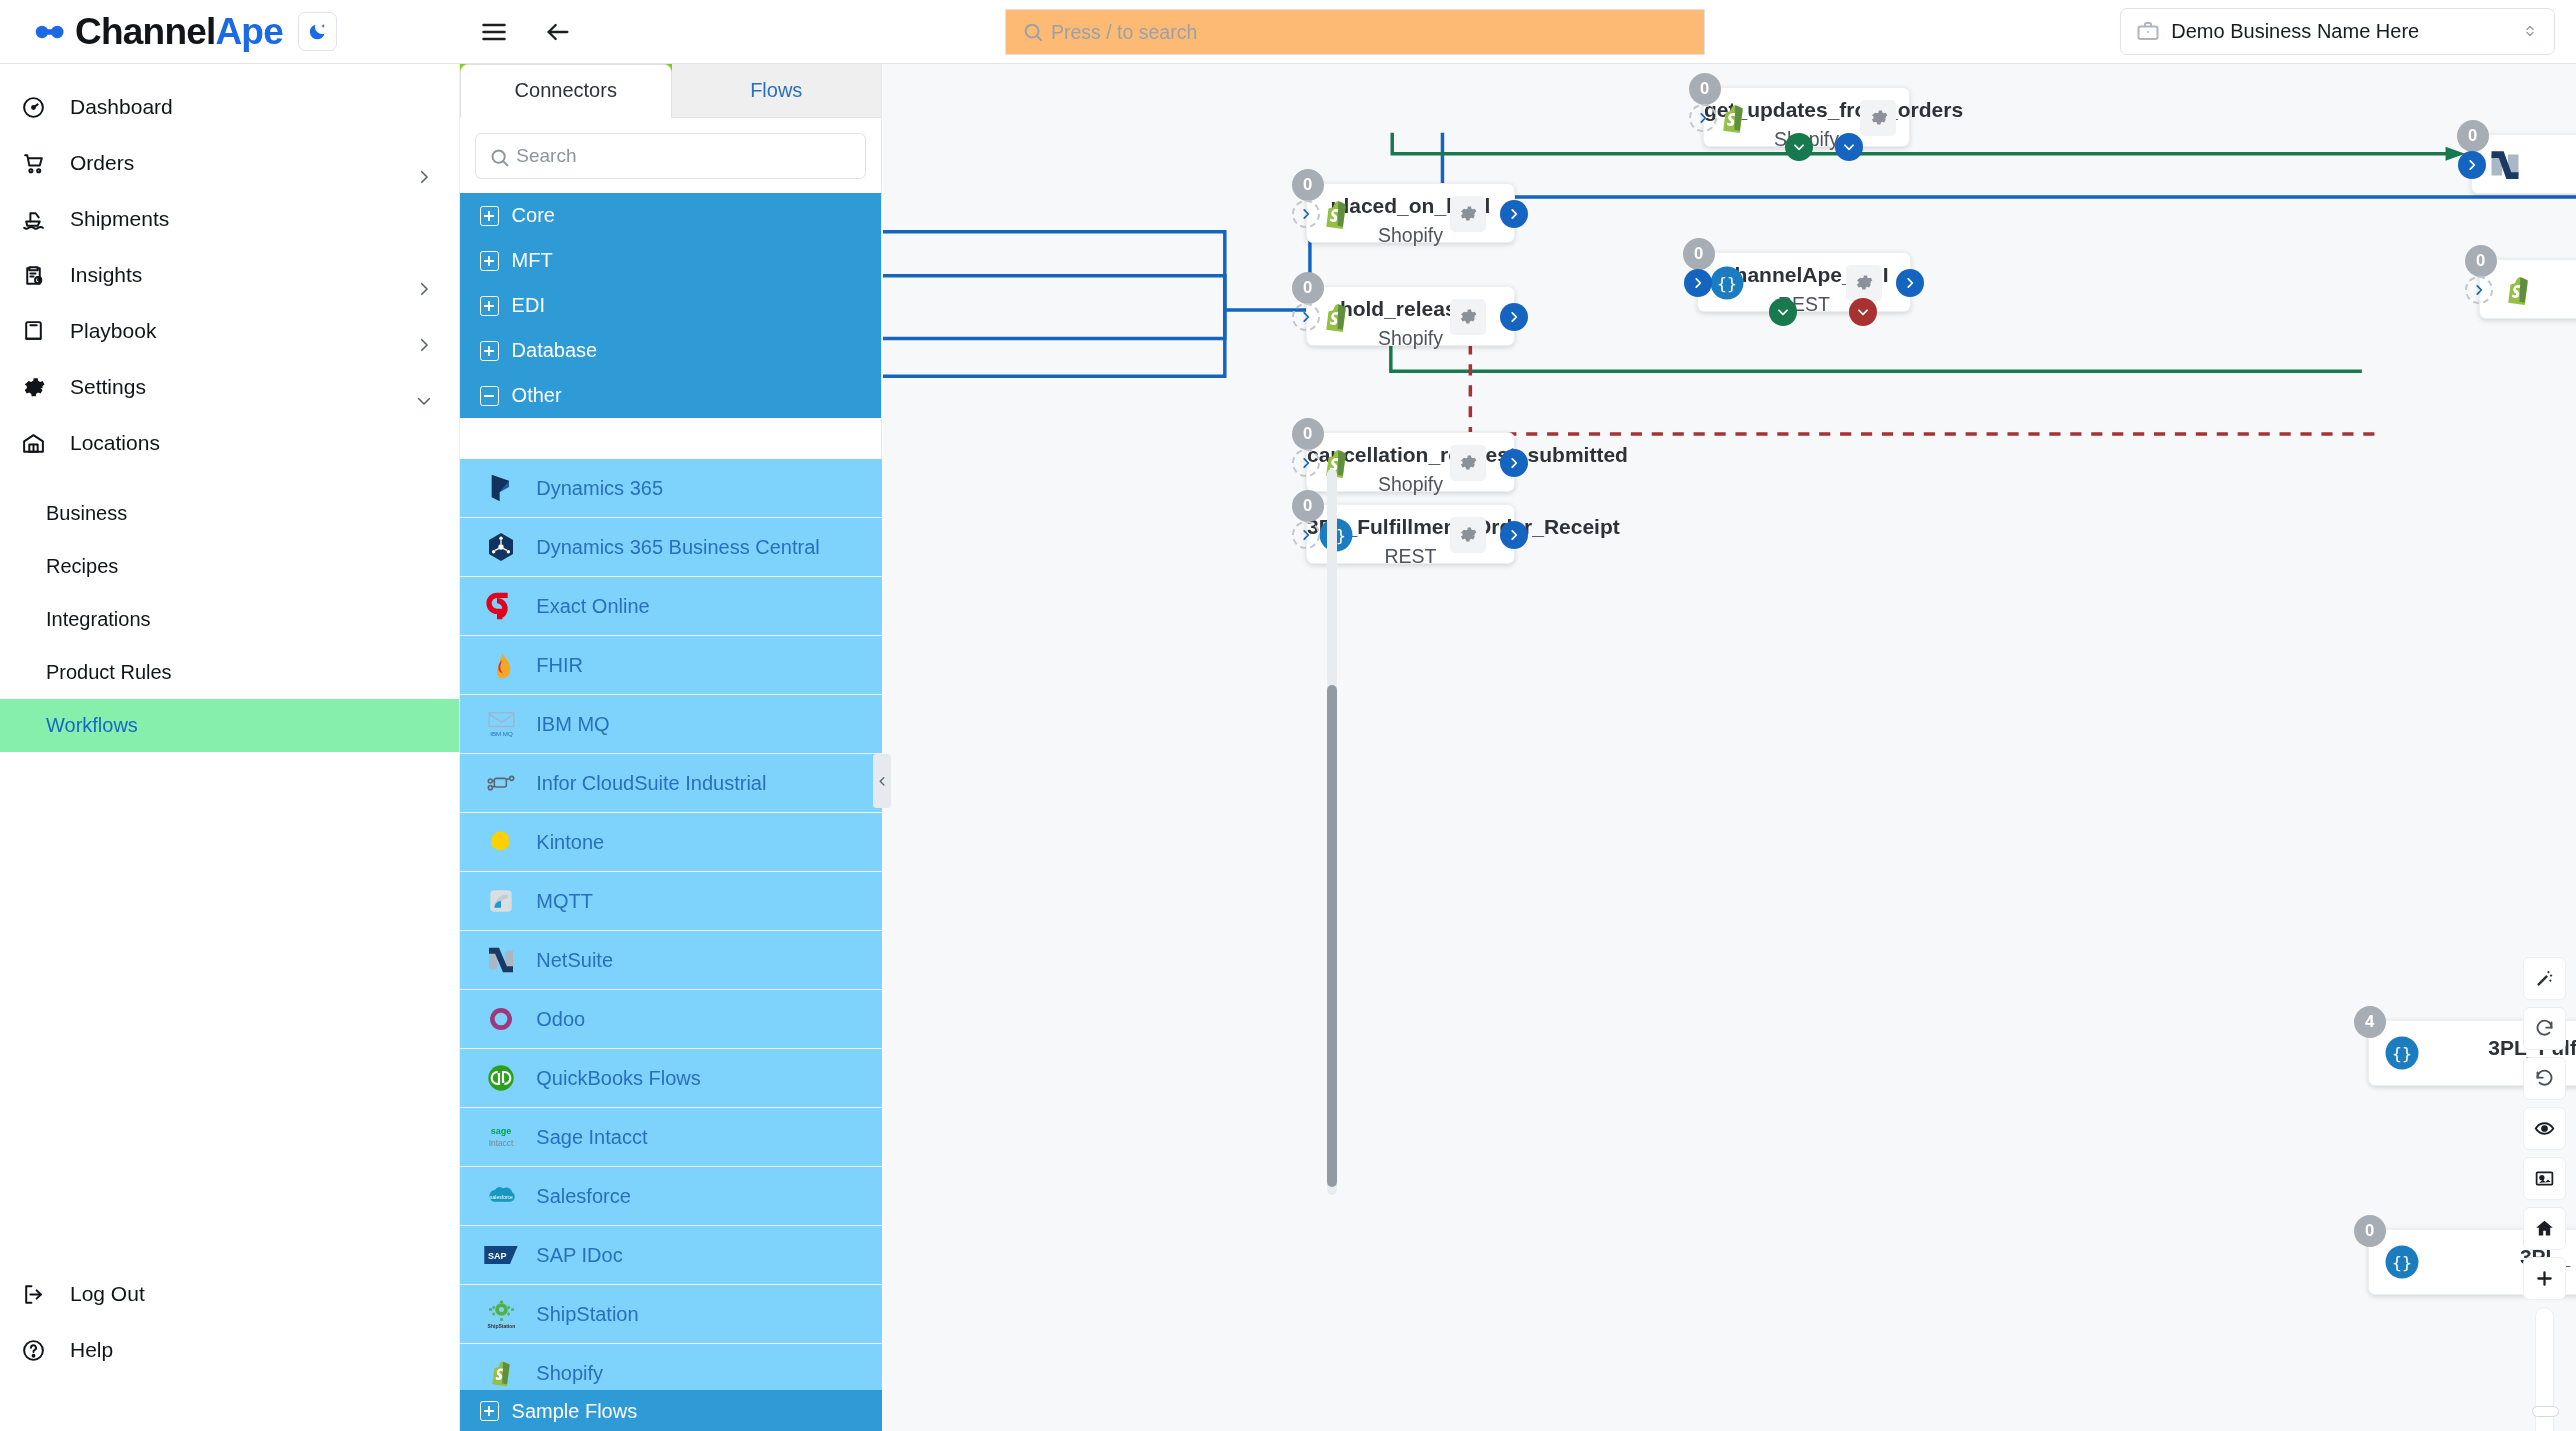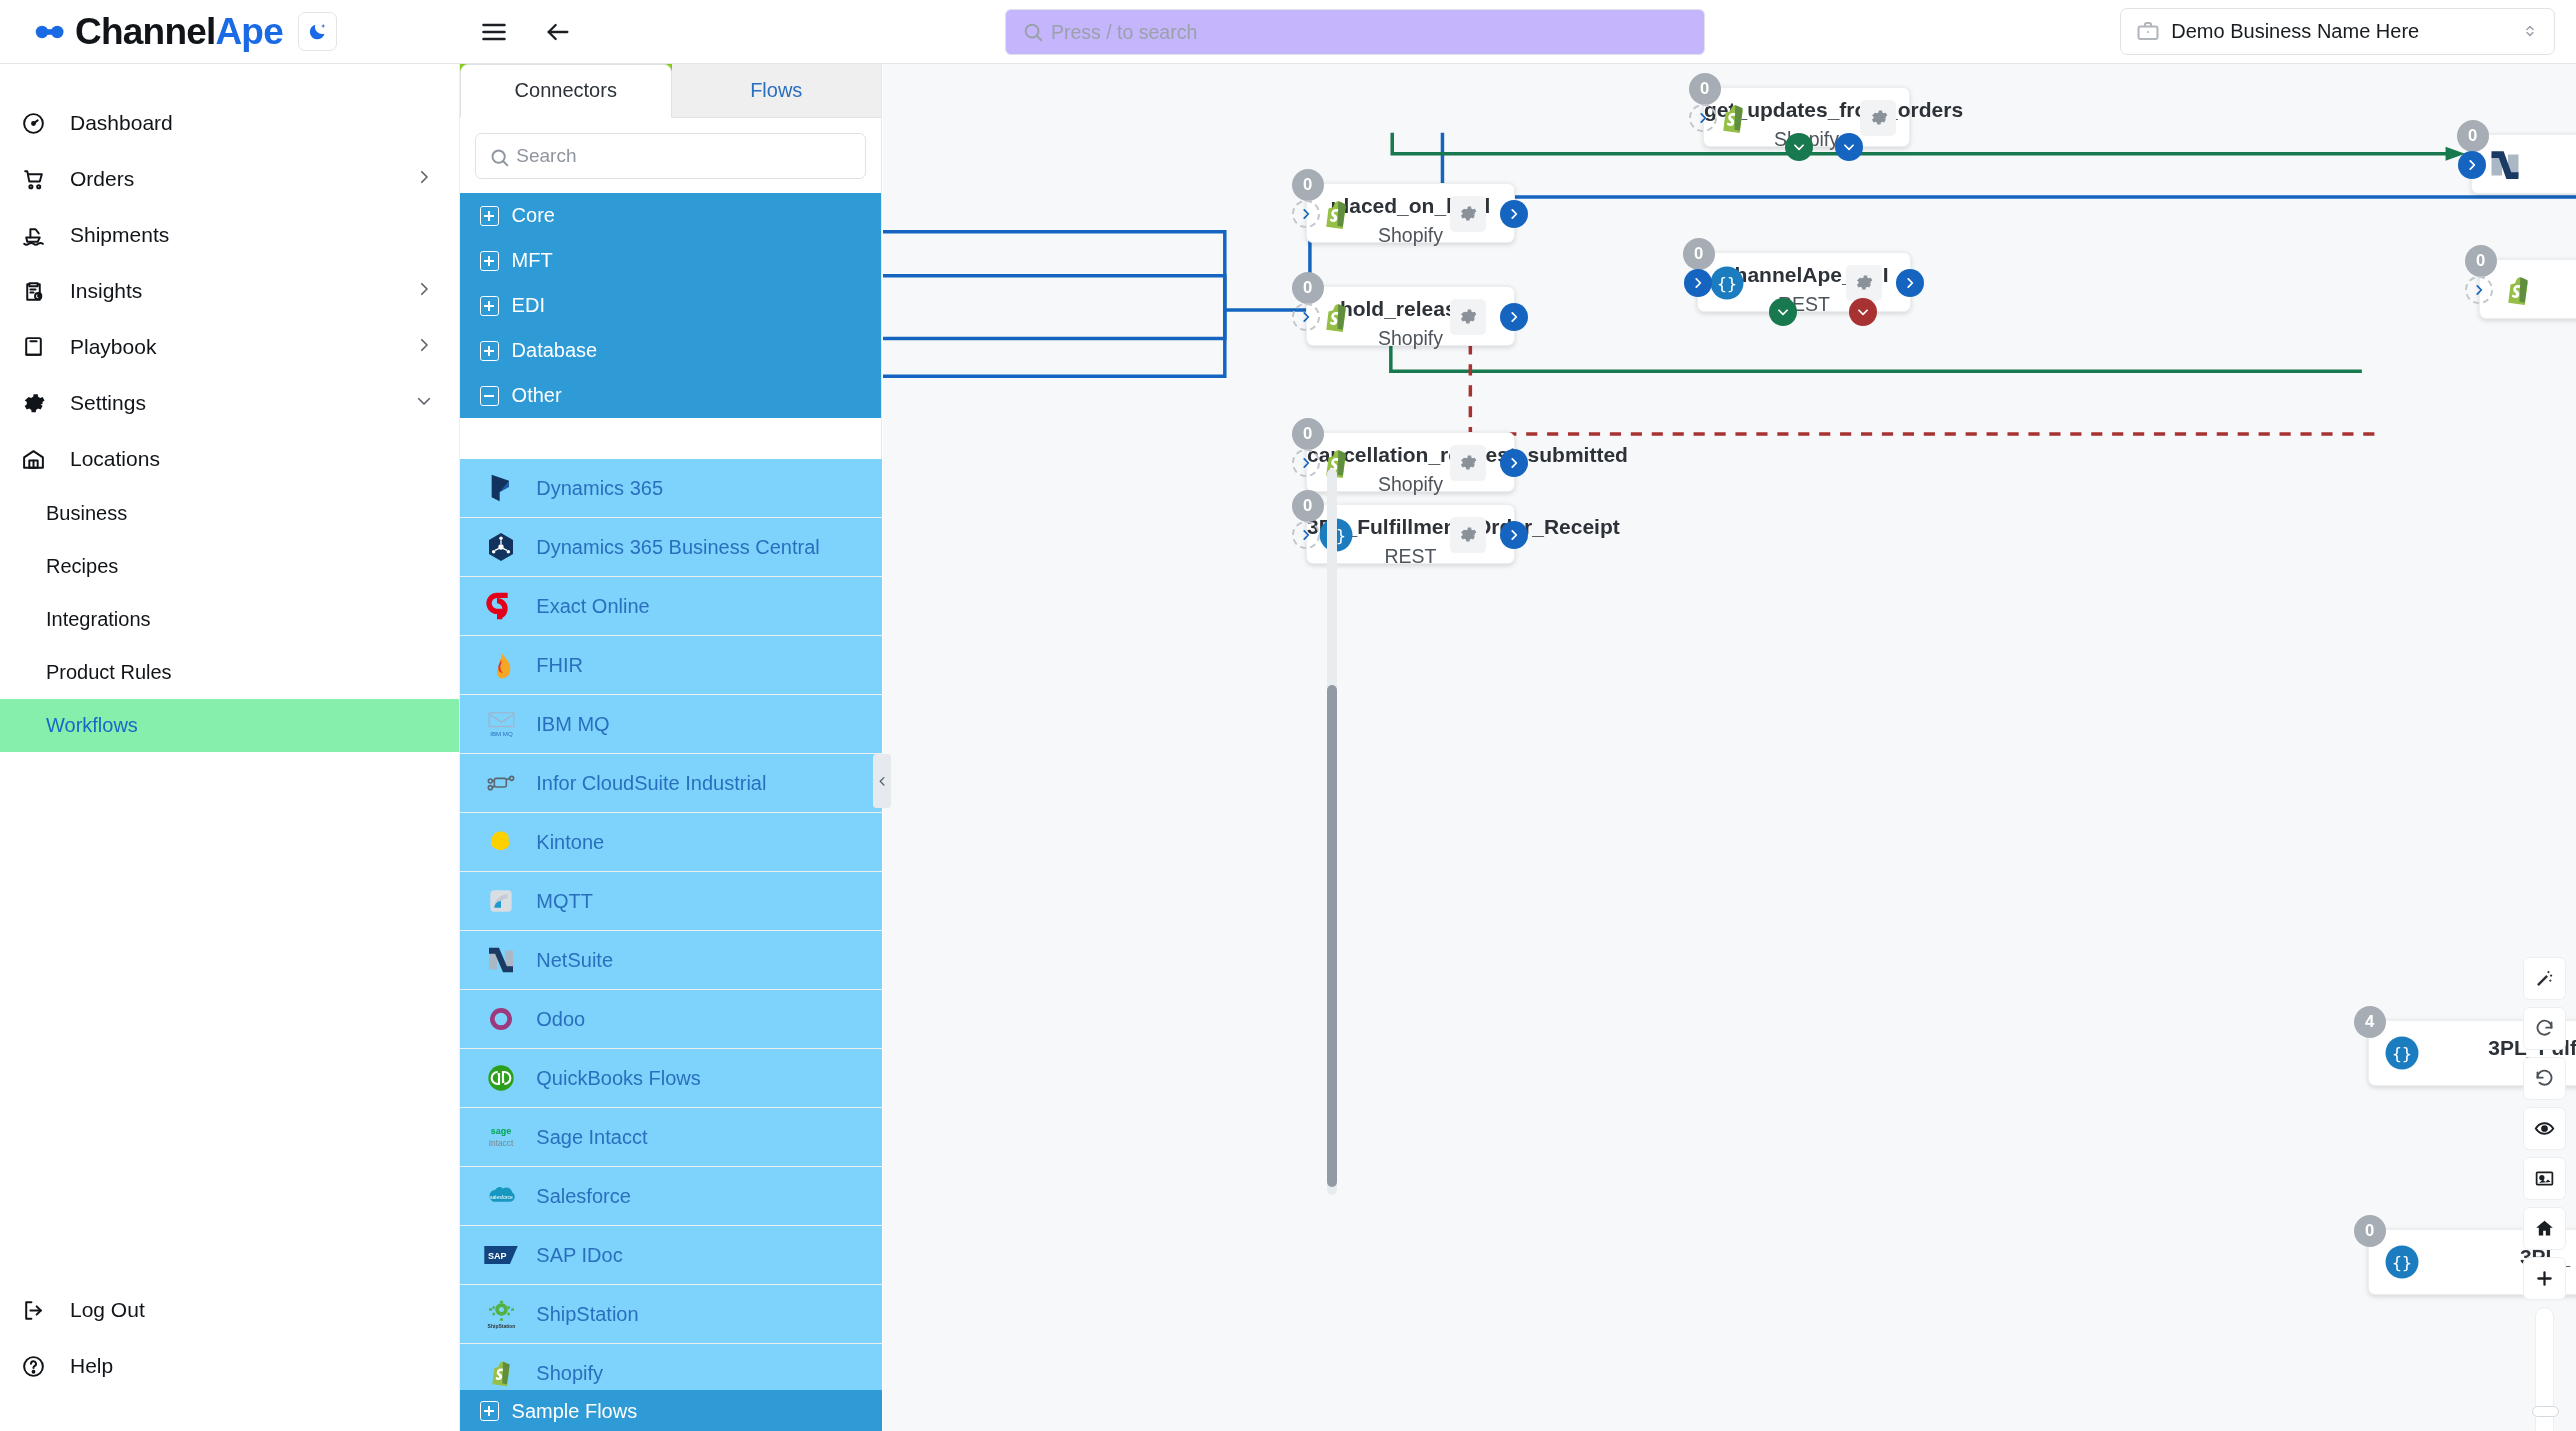--- a/index.html
+++ b/index.html
@@ -21,39 +21,39 @@
   #brand-text .c2 { color: #1b6ae5; }
   #darkmode-btn {
     width: 39px; height: 39px; border: 0.7px solid #e1e4e8; border-radius: 7px;
     margin-left: 15.3px; display: flex; align-items: center; justify-content: center;
     background: #fff; cursor: pointer;
   }
   #hamburger-btn { width: 42px; height: 42px; margin-left: 12.6px; display:flex; align-items:center; justify-content:center; cursor:pointer;}
   #back-btn { width: 42px; height: 42px; margin-left: 22px; display:flex; align-items:center; justify-content:center; cursor:pointer;}
   #search-wrap { position: absolute; left: 1005px; top: 9px; width: 700px; height: 46px; }
   #global-search {
-    width: 100%; height: 100%; border: 0.7px solid #dfe3e8; border-radius: 6px;
+    width: 100%; height: 100%; border: 0.7px solid #dfe3e8; border-radius: 0;
     padding: 0 14px 0 45px; font-size: 19.5px; color: #454b52;
-    font-family: "Liberation Sans", sans-serif; background: #c4b5fd; outline: none;
+    font-family: "Liberation Sans", sans-serif; background: #fdba74; outline: none;
   }
   #global-search::placeholder { color: #9aa1a9; }
   #search-icon-top { position: absolute; left: 16.7px; top: 12px; }
   #biz-select {
     position: absolute; left: 2120px; top: 8.4px; width: 435px; height: 47px;
     border: 0.7px solid #dfe3e8; border-radius: 7px; background: #fff;
     display: flex; align-items: center; padding: 0 15.3px; cursor: pointer;
   }
   #biz-name { font-size: 20px; color: #181c20; margin-left: 11px; flex: 1; }
   
   #leftnav {
     position: absolute; left: 0; top: 64px; width: 460px; height: 1368px;
     background: #fff; border-right: 0.7px solid #eceff2; z-index: 30;
   }
   .nav-item {
-    height: 56px; display: flex; align-items: center; padding-left: 21px;
+    height: 56px; display: flex; align-items: flex-start; padding-left: 21px;
     font-size: 21px; color: #111418; cursor: pointer; position: relative;
   }
   .nav-item .nav-ico { width: 38px; flex: 0 0 38px; display:flex; align-items:center; }
   .nav-item .nav-lbl { margin-left: 11px; }
   .nav-item .nav-chev { position: absolute; right: 26.5px; top: 50%; transform: translateY(-50%); }
   .nav-sub {
     height: 53px; display: flex; align-items: center; padding-left: 46px;
     font-size: 20px; color: #111418; cursor: pointer;
   }
   .nav-sub.active { background: #86efac; color: #1769c8; }

